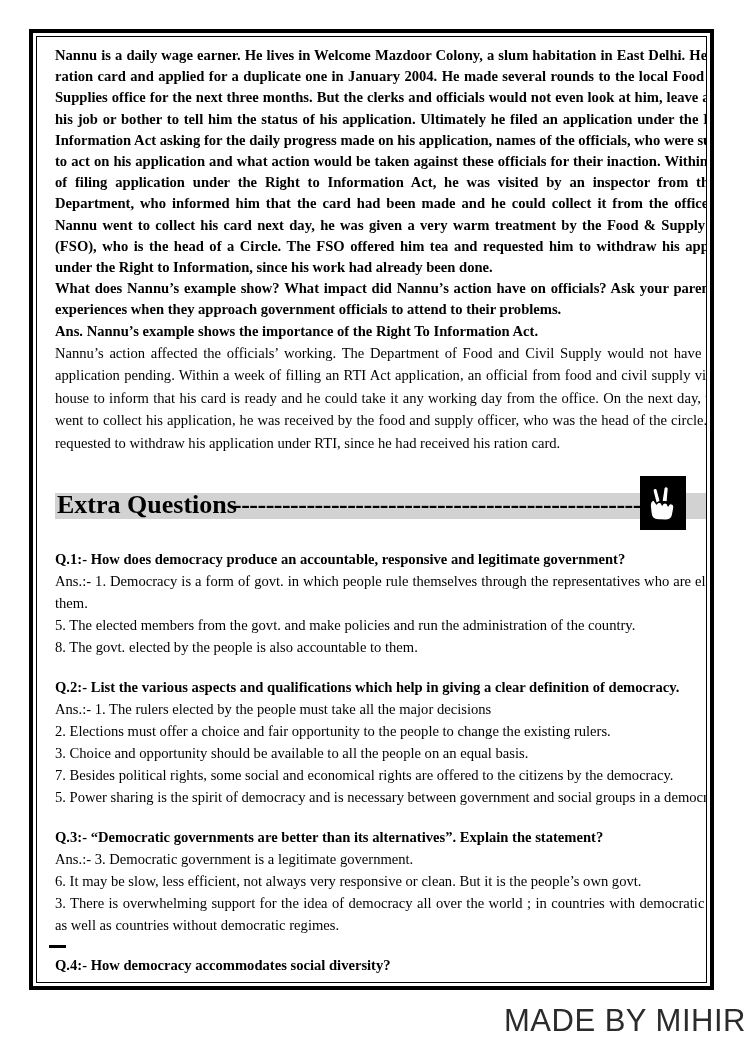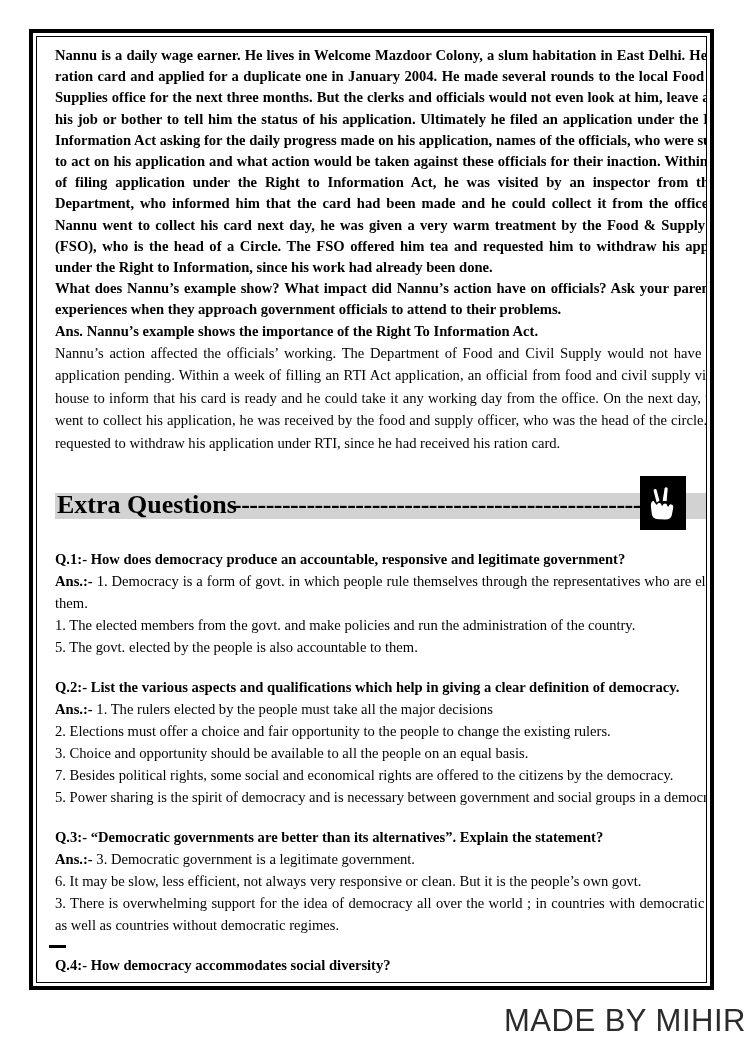--- a/index.html
+++ b/index.html
@@ -134,21 +134,21 @@
   }
   .a-line {
     margin: 0;
     font-weight: normal;
     font-size: 14.6px;
     line-height: 22px;
     color: #000000;
     text-align: justify;
     text-justify: inter-word;
   }
-  .a-line .ans-tag { font-weight: bold; }
+  .a-line .ans-tag { font-weight: normal; }
   .a-line.nowrap { white-space: nowrap; text-align: left; }
 
   
   #bottom-dash {
     position: absolute;
     left: 12px;
     bottom: 34px;
     width: 17px;
     height: 3px;
     background: #000000;
@@ -198,22 +198,22 @@
               <path d="M14.0 18.4 L16.0 5.2 a2.2 2.2 0 0 1 4.3 0.5 L19.2 18.8 Z"></path>
               <path d="M5.6 17.0 c-2.6 1.0 -3.6 3.6 -3.3 6.6 l0.9 7.4 c0.4 3.4 3.2 5.6 6.8 5.8 l7.3 0.3 c3.9 0.1 6.6 -2.0 7.2 -5.2 l1.3 -7.0 c0.4 -2.3 -0.6 -3.8 -2.4 -4.1 c-1.7 -0.3 -2.9 0.6 -3.3 2.2 c-0.2 -1.9 -1.3 -2.9 -2.9 -3.0 c-1.6 -0.1 -2.7 0.8 -3.0 2.2 c-0.3 -1.7 -1.3 -2.6 -2.8 -2.7 c-1.3 -0.1 -2.3 0.5 -2.8 1.6 Z"></path>
             </g>
           </svg>
         </div>
       </div>
 
       <div class="qa-block">
         <p class="q-line">Q.1:- How does democracy produce an accountable, responsive and legitimate government?</p>
         <p class="a-line"><span class="ans-tag">Ans.:- </span><span>1. Democracy is a form of govt. in which people rule themselves through the representatives who are elected by them.</span></p>
-        <p class="a-line nowrap"><span>1. The elected members from the govt. and make policies and run the administration of the country.</span></p>
-        <p class="a-line nowrap"><span>5. The govt. elected by the people is also accountable to them.</span></p>
+        <p class="a-line nowrap"><span>5. The elected members from the govt. and make policies and run the administration of the country.</span></p>
+        <p class="a-line nowrap"><span>8. The govt. elected by the people is also accountable to them.</span></p>
       </div>
 
       <div class="qa-block">
         <p class="q-line">Q.2:- List the various aspects and qualifications which help in giving a clear definition of democracy.</p>
         <p class="a-line nowrap"><span class="ans-tag">Ans.:- </span><span>1. The rulers elected by the people must take all the major decisions</span></p>
         <p class="a-line nowrap"><span>2. Elections must offer a choice and fair opportunity to the people to change the existing rulers.</span></p>
         <p class="a-line nowrap"><span>3. Choice and opportunity should be available to all the people on an equal basis.</span></p>
         <p class="a-line nowrap"><span>7. Besides political rights, some social and economical rights are offered to the citizens by the democracy.</span></p>
         <p class="a-line"><span>5. Power sharing is the spirit of democracy and is necessary between government and social groups in a democracy.</span></p>
       </div>

